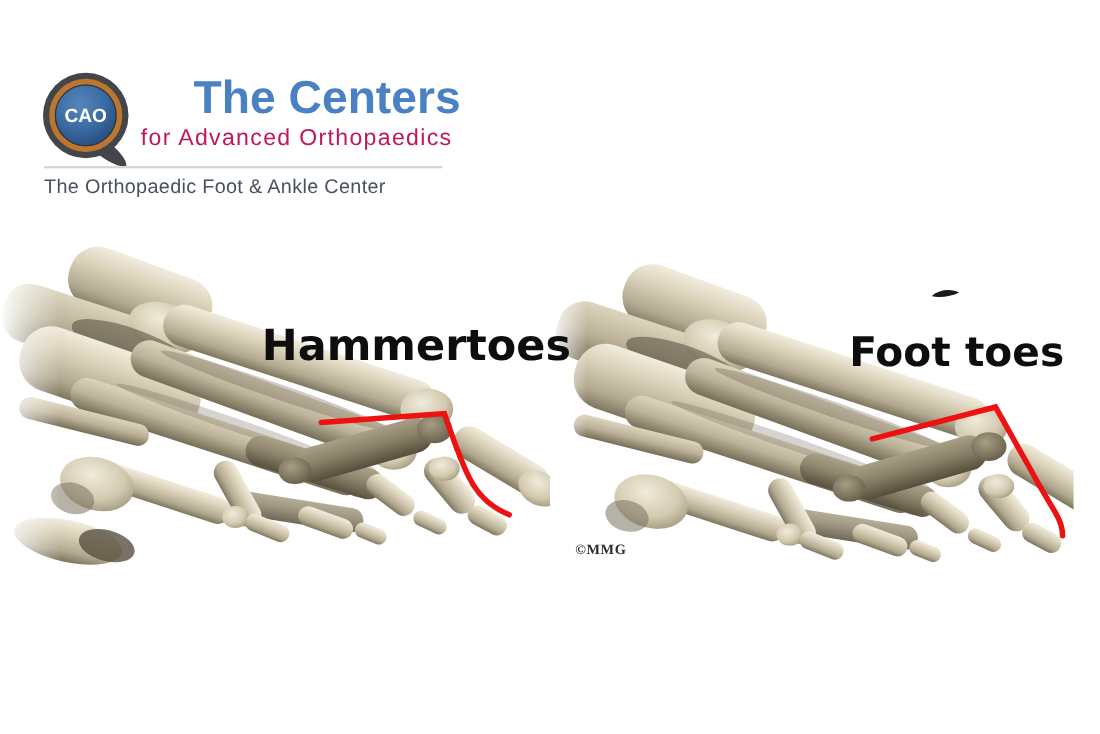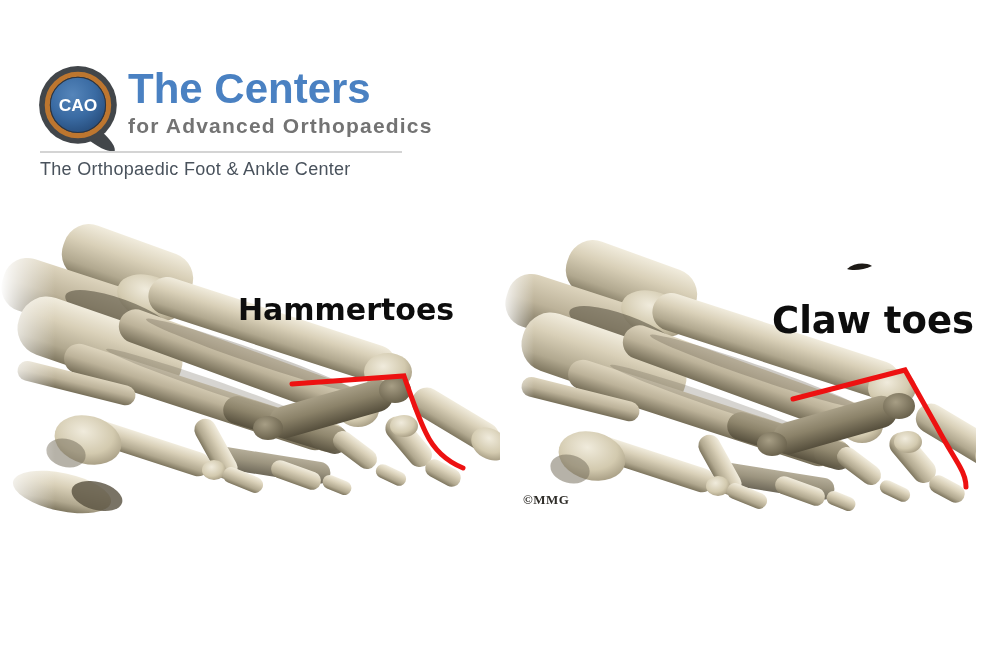--- a/index.html
+++ b/index.html
@@ -7,38 +7,39 @@
     position:relative;width:976px;height:667px;background:#ffffff;overflow:hidden;
     font-family:"Liberation Sans", sans-serif;
   }
   
   .brand{position:absolute;left:38px;top:62px;}
   .pin-svg{position:absolute;left:0;top:2px;}
   .brand-text{position:absolute;left:90px;top:6px;width:320px;}
   .brand-line1{
     font-size:42px;font-weight:700;color:#4a81c2;letter-spacing:0px;line-height:1;
     font-family:"Liberation Sans", sans-serif;
+    margin-left:48px;
   }
   .brand-line2{
-    font-size:21px;font-weight:700;color:#737373;letter-spacing:1.2px;margin-top:4px;
+    font-size:21px;font-weight:400;color:#be185d;letter-spacing:1.2px;margin-top:4px;
   }
   .brand-divider{position:absolute;left:2px;top:89px;width:362px;height:2px;background:#d4d4d4;}
   .brand-sub{
     position:absolute;left:2px;top:97px;width:362px;text-align:left;
     font-size:18px;color:#49525c;letter-spacing:0.3px;
   }
   
   .figure{position:absolute;top:220px;width:500px;height:300px;}
   .figure.left{left:0;}
   .figure.right{left:500px;}
   .fig-label{
     position:absolute;color:#0d0d0d;font-weight:700;
     font-family:"DejaVu Sans", sans-serif;white-space:nowrap;
   }
-  .fig-label.hammertoes{left:238px;top:292px;font-size:30px;}
+  .fig-label.hammertoes{left:238px;top:292px;font-size:39px;}
   .fig-label.clawtoes{left:772px;top:299px;font-size:37px;}
   .credit{
     position:absolute;left:523px;top:492px;font-size:13px;font-weight:700;
     font-family:Liberation Serif, serif;color:#2e2c28;letter-spacing:0.5px;
   }
 </style>
 </head>
 <body>
 
 <div class="canvas">
@@ -167,16 +168,16 @@
       <use href="#bones-group" transform="translate(4 16)"></use>
       <rect x="0" y="0" width="34" height="300" fill="url(#gFadeL)"></rect>
 
       <path d="M347 49 C354 43 365 42 372 46 C364 50 353 51 347 49" fill="#1d1a16"></path>
 
       <path d="M293 179 L405 150 L437 207 C446 224 455 238 460 247 C464 254 466 260 466 267" fill="none" stroke="#ed1111" stroke-width="5" stroke-linecap="round"></path>
     </svg>
   </div>
 
   <div class="fig-label hammertoes">Hammertoes</div>
-  <div class="fig-label clawtoes">Claw toes</div>
+  <div class="fig-label clawtoes">Foot toes</div>
   <div class="credit">©MMG</div>
 
 </div>
 
 </body></html>

